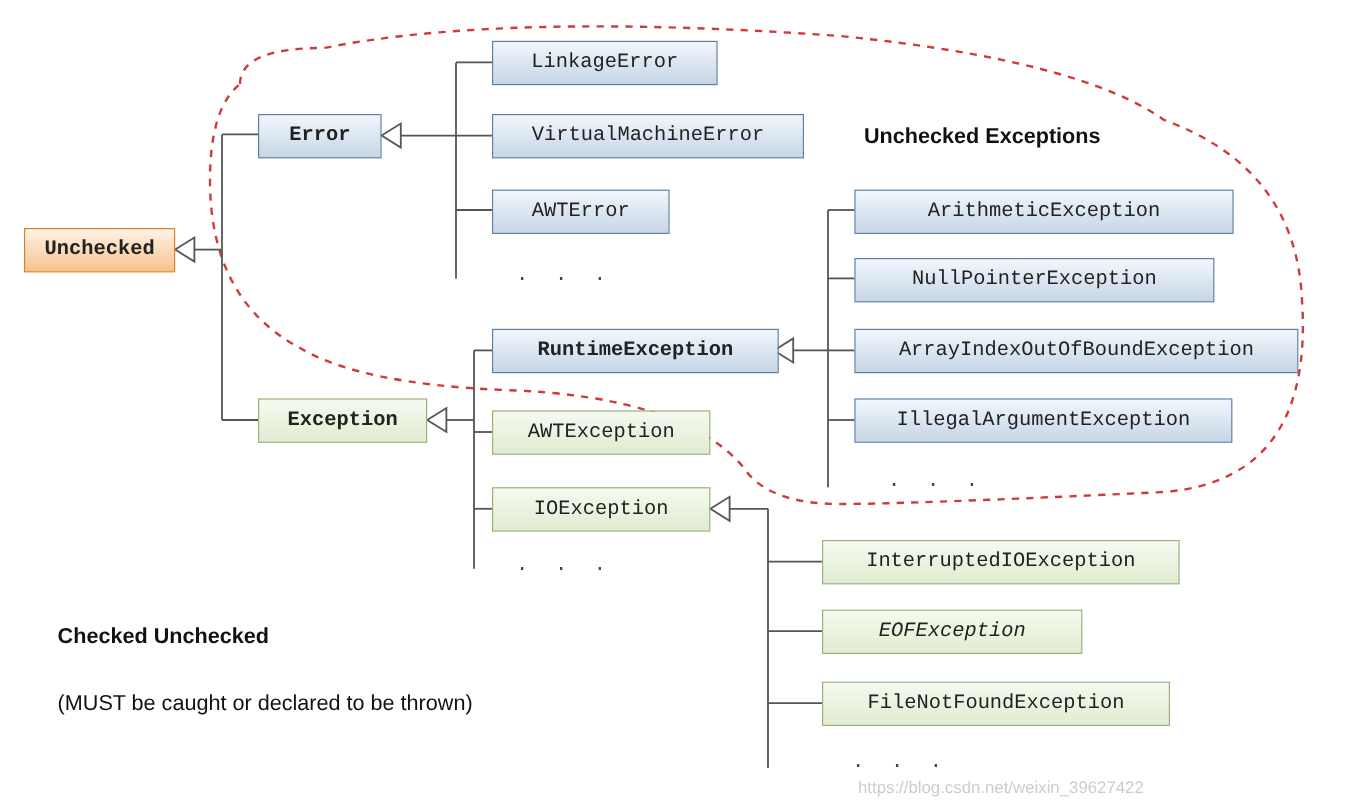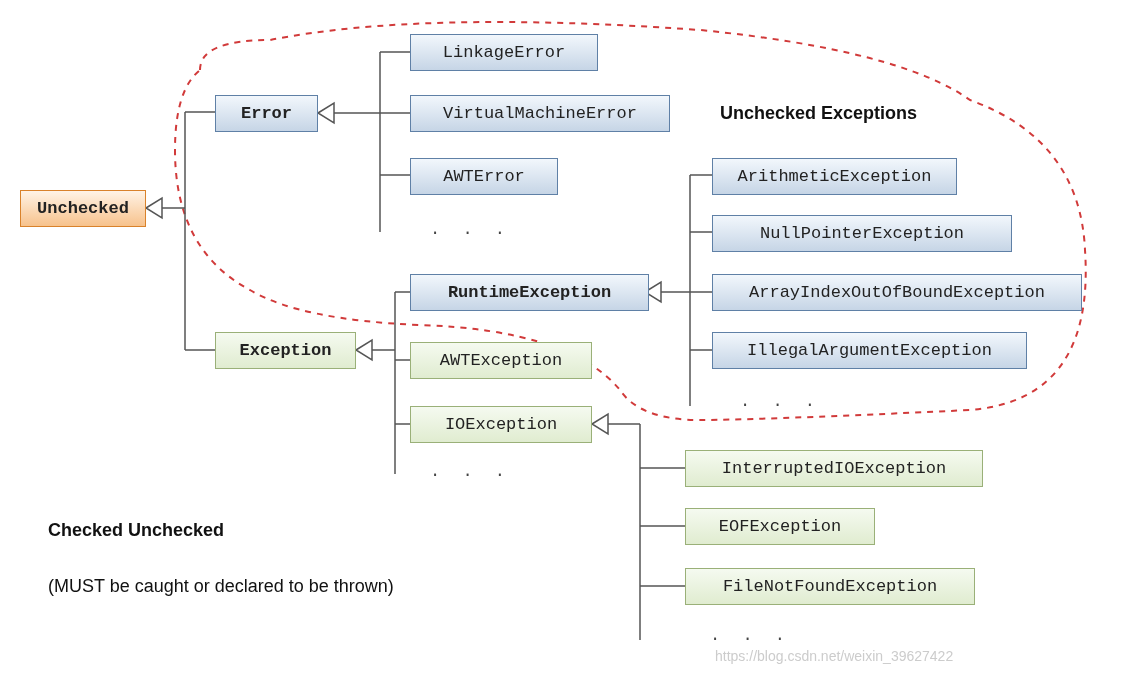--- a/index.html
+++ b/index.html
@@ -128,32 +128,32 @@
 
 <div class="box blue bold" style="left:215px; top:95px; width:103px;">Error</div>
 <div class="box blue" style="left:410px; top:34px; width:188px;">LinkageError</div>
 <div class="box blue" style="left:410px; top:95px; width:260px;">VirtualMachineError</div>
 <div class="box blue" style="left:410px; top:158px; width:148px;">AWTError</div>
 <div class="ellipsis" style="left:430px; top:220px;">. . .</div>
 
 <div class="box green bold" style="left:215px; top:332px; width:141px;">Exception</div>
 
 <div class="box blue bold" style="left:410px; top:274px; width:239px;">RuntimeException</div>
-<div class="box blue" style="left:712px; top:158px; width:245px;">ArithmeticException</div>
+<div class="box blue" style="left:712px; top:158px; width:316px;">ArithmeticException</div>
 <div class="box blue" style="left:712px; top:215px; width:300px;">NullPointerException</div>
 <div class="box blue" style="left:712px; top:274px; width:370px;">ArrayIndexOutOfBoundException</div>
 <div class="box blue" style="left:712px; top:332px; width:315px;">IllegalArgumentException</div>
 <div class="ellipsis" style="left:740px; top:392px;">. . .</div>
 
 <div class="box green" style="left:410px; top:342px; width:182px;">AWTException</div>
 <div class="box green" style="left:410px; top:406px; width:182px;">IOException</div>
 <div class="ellipsis" style="left:430px; top:462px;">. . .</div>
 
 <div class="box green" style="left:685px; top:450px; width:298px;">InterruptedIOException</div>
-<div class="box green" style="left:685px; top:508px; width:190px;">EOFException</div>
+<div class="box green" style="left:685px; top:508px; width:217px;font-style:italic;">EOFException</div>
 <div class="box green" style="left:685px; top:568px; width:290px;">FileNotFoundException</div>
 <div class="ellipsis" style="left:710px; top:626px;">. . .</div>
 
 <div class="label bold" style="left:720px; top:103px; font-weight:bold;">Unchecked Exceptions</div>
 <div class="label" style="left:48px; top:520px; font-weight:bold;">Checked Unchecked</div>
 <div class="label" style="left:48px; top:576px;">(MUST be caught or declared to be thrown)</div>
 
 <div class="watermark" style="left:715px; top:648px;">https://blog.csdn.net/weixin_39627422</div>
 
 </body></html>

